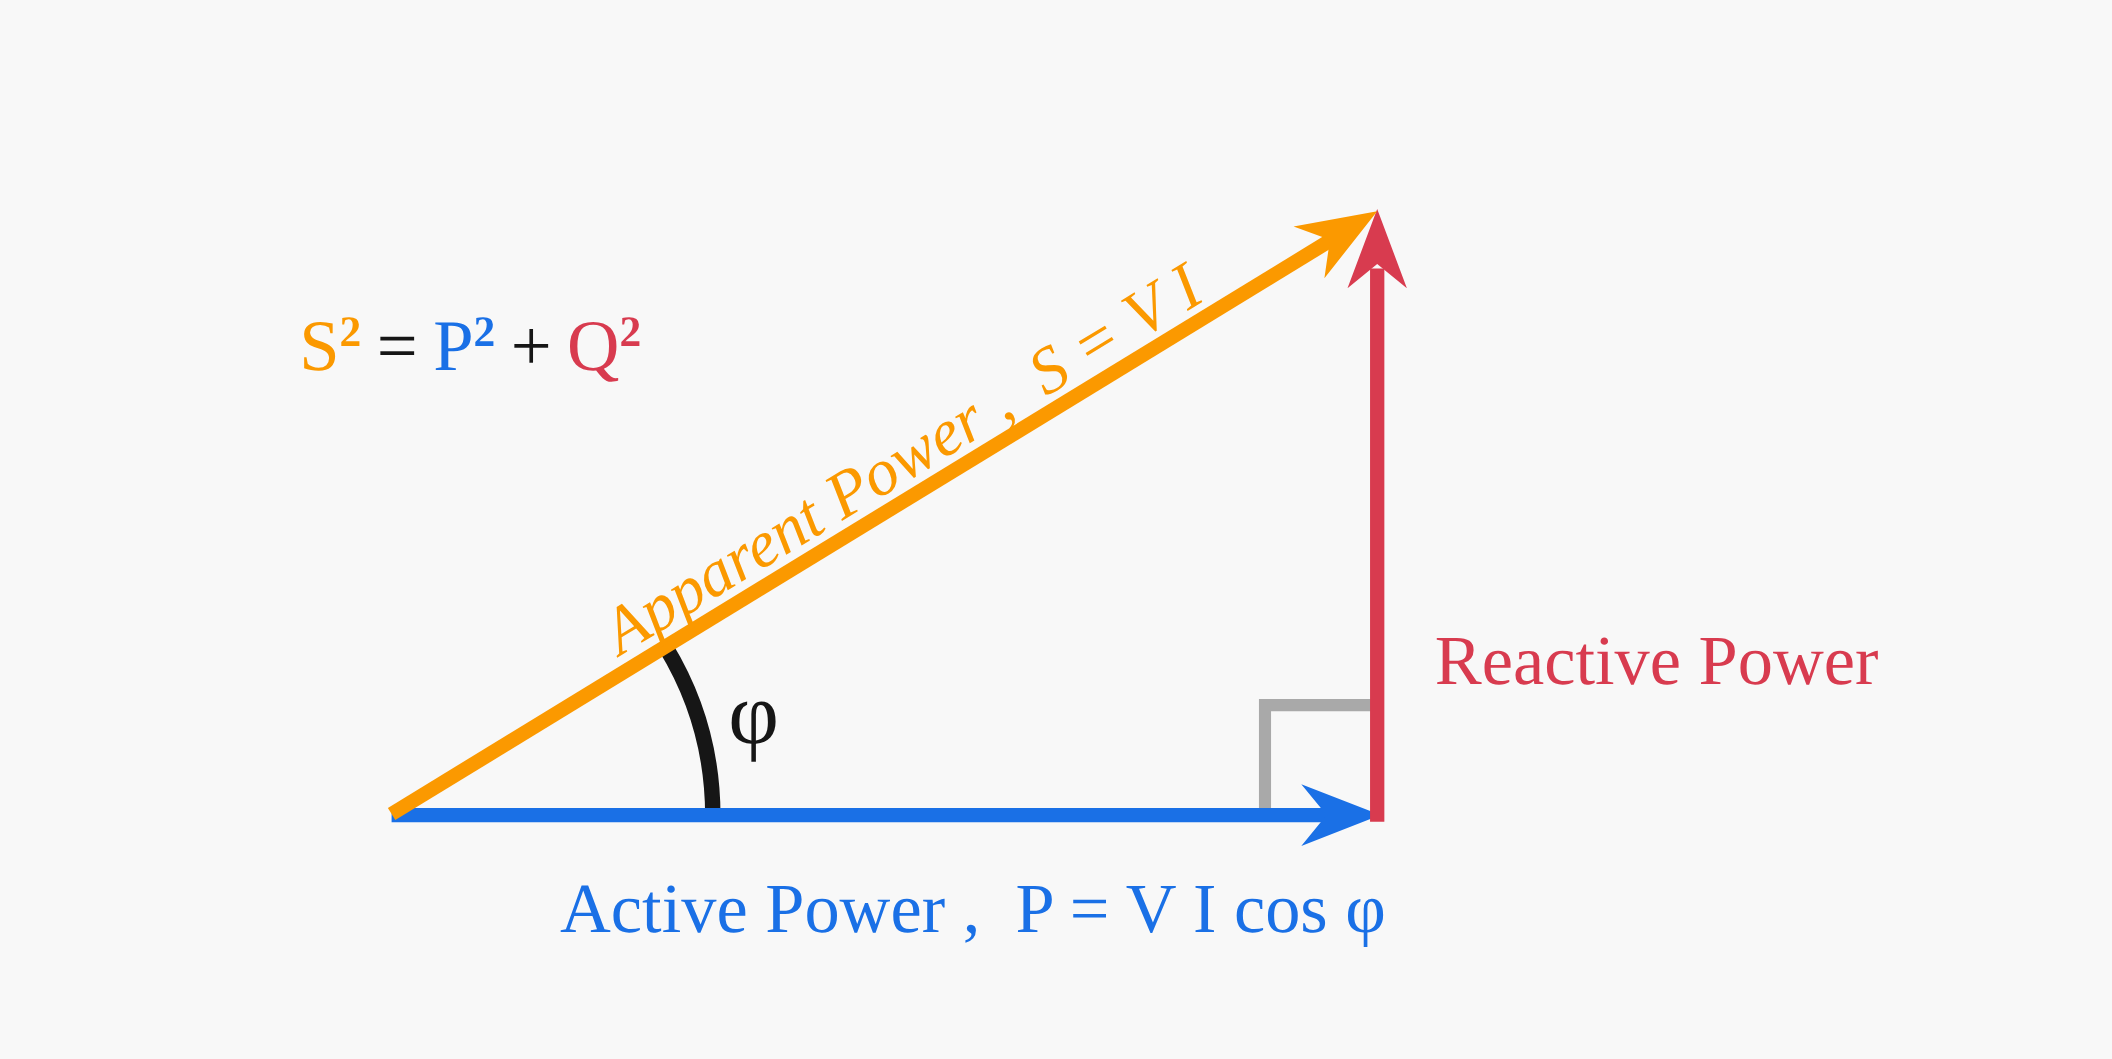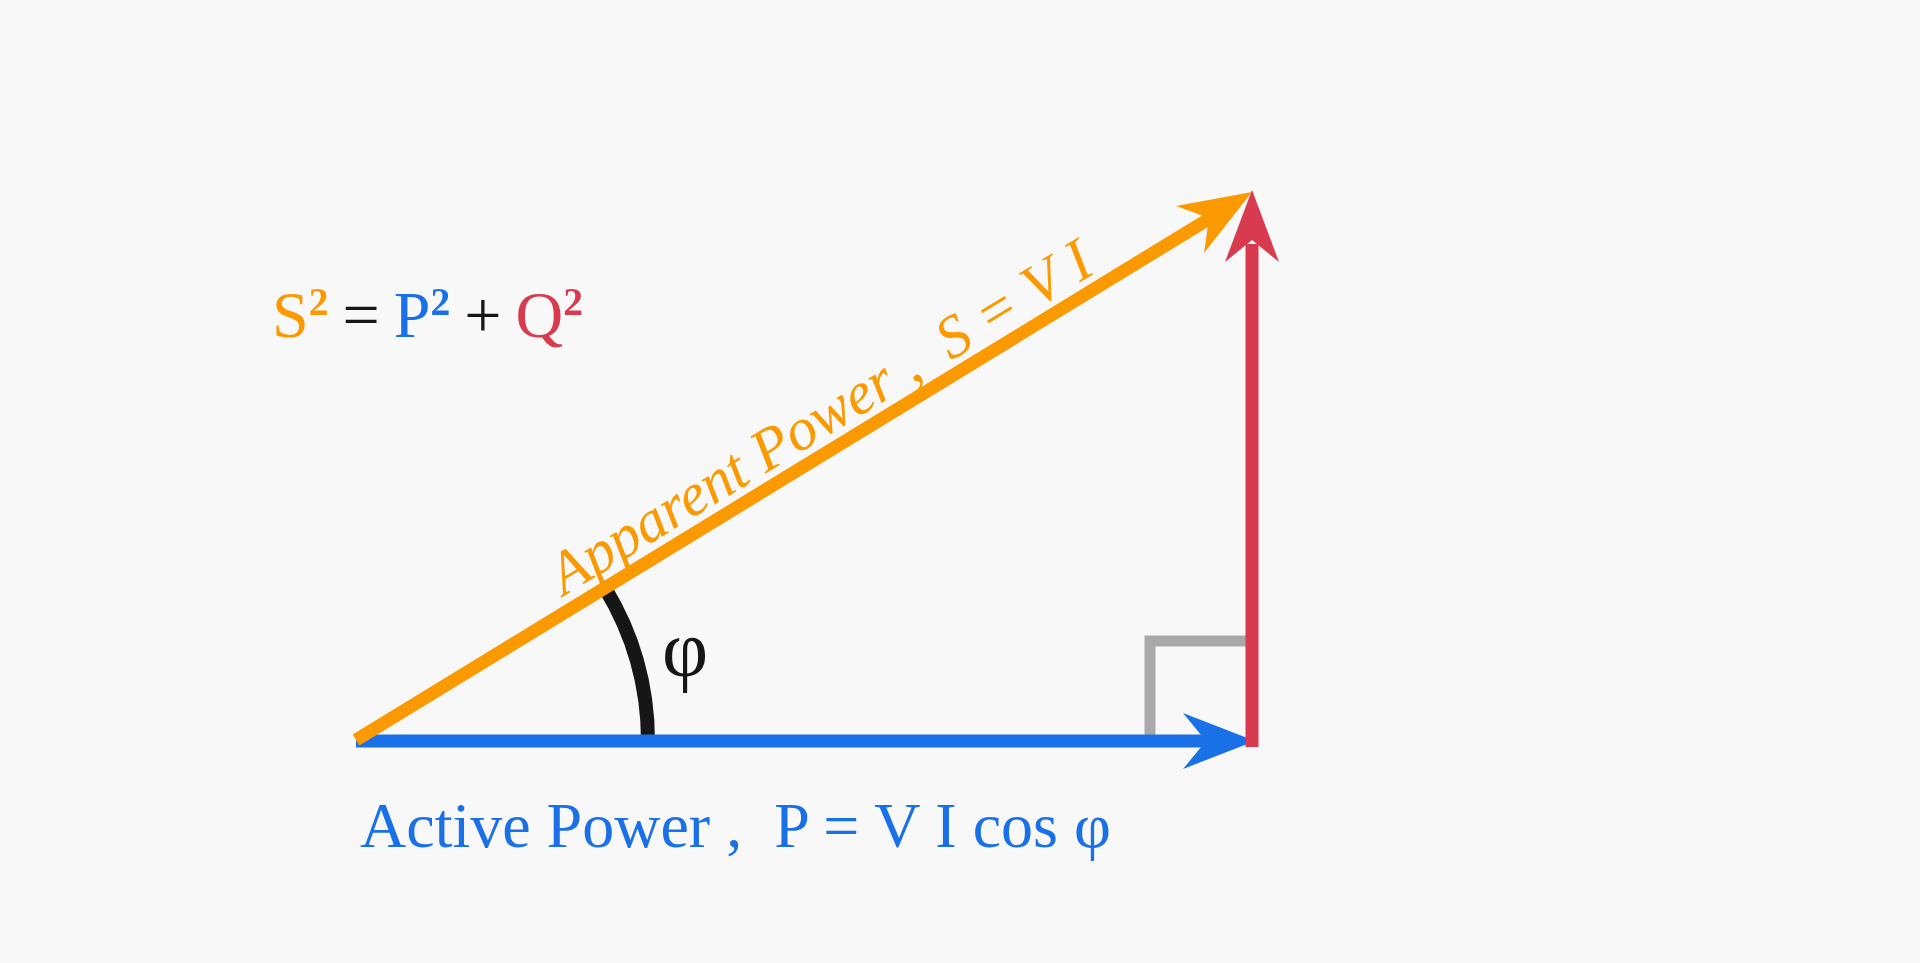--- a/index.html
+++ b/index.html
@@ -70,21 +70,21 @@
     width: 446px;
     text-align: center;
     font-size: 64px;
     line-height: 1.28;
   }
 
   #active-label {
     left: 360px;
     top: 788px;
     width: 900px;
-    text-align: left;
+    text-align: right;
     font-size: 64px;
   }
 </style>
 </head>
 <body>
 
 <div id="stage">
 
   <svg id="diagram-svg" width="1920" height="963" viewBox="0 0 1920 963">
 
@@ -110,17 +110,18 @@
 
   <div id="formula" class="label">
     <span class="c-orange"><span>S</span><sup>2</sup></span><span class="c-black op">=</span><span class="c-blue"><span>P</span><sup>2</sup></span><span class="c-black op">+</span><span class="c-red"><span>Q</span><sup>2</sup></span>
   </div>
 
   <div id="apparent-label" class="label c-orange">Apparent Power ,  S = V I</div>
 
   <div id="phi-label" class="label c-black">φ</div>
 
   <div id="reactive-label" class="label c-red">
+    <div>Reactive Power</div>
   </div>
 
   <div id="active-label" class="label c-blue">Active Power ,  P = V I cos φ</div>
 
 </div>
 
 </body></html>

